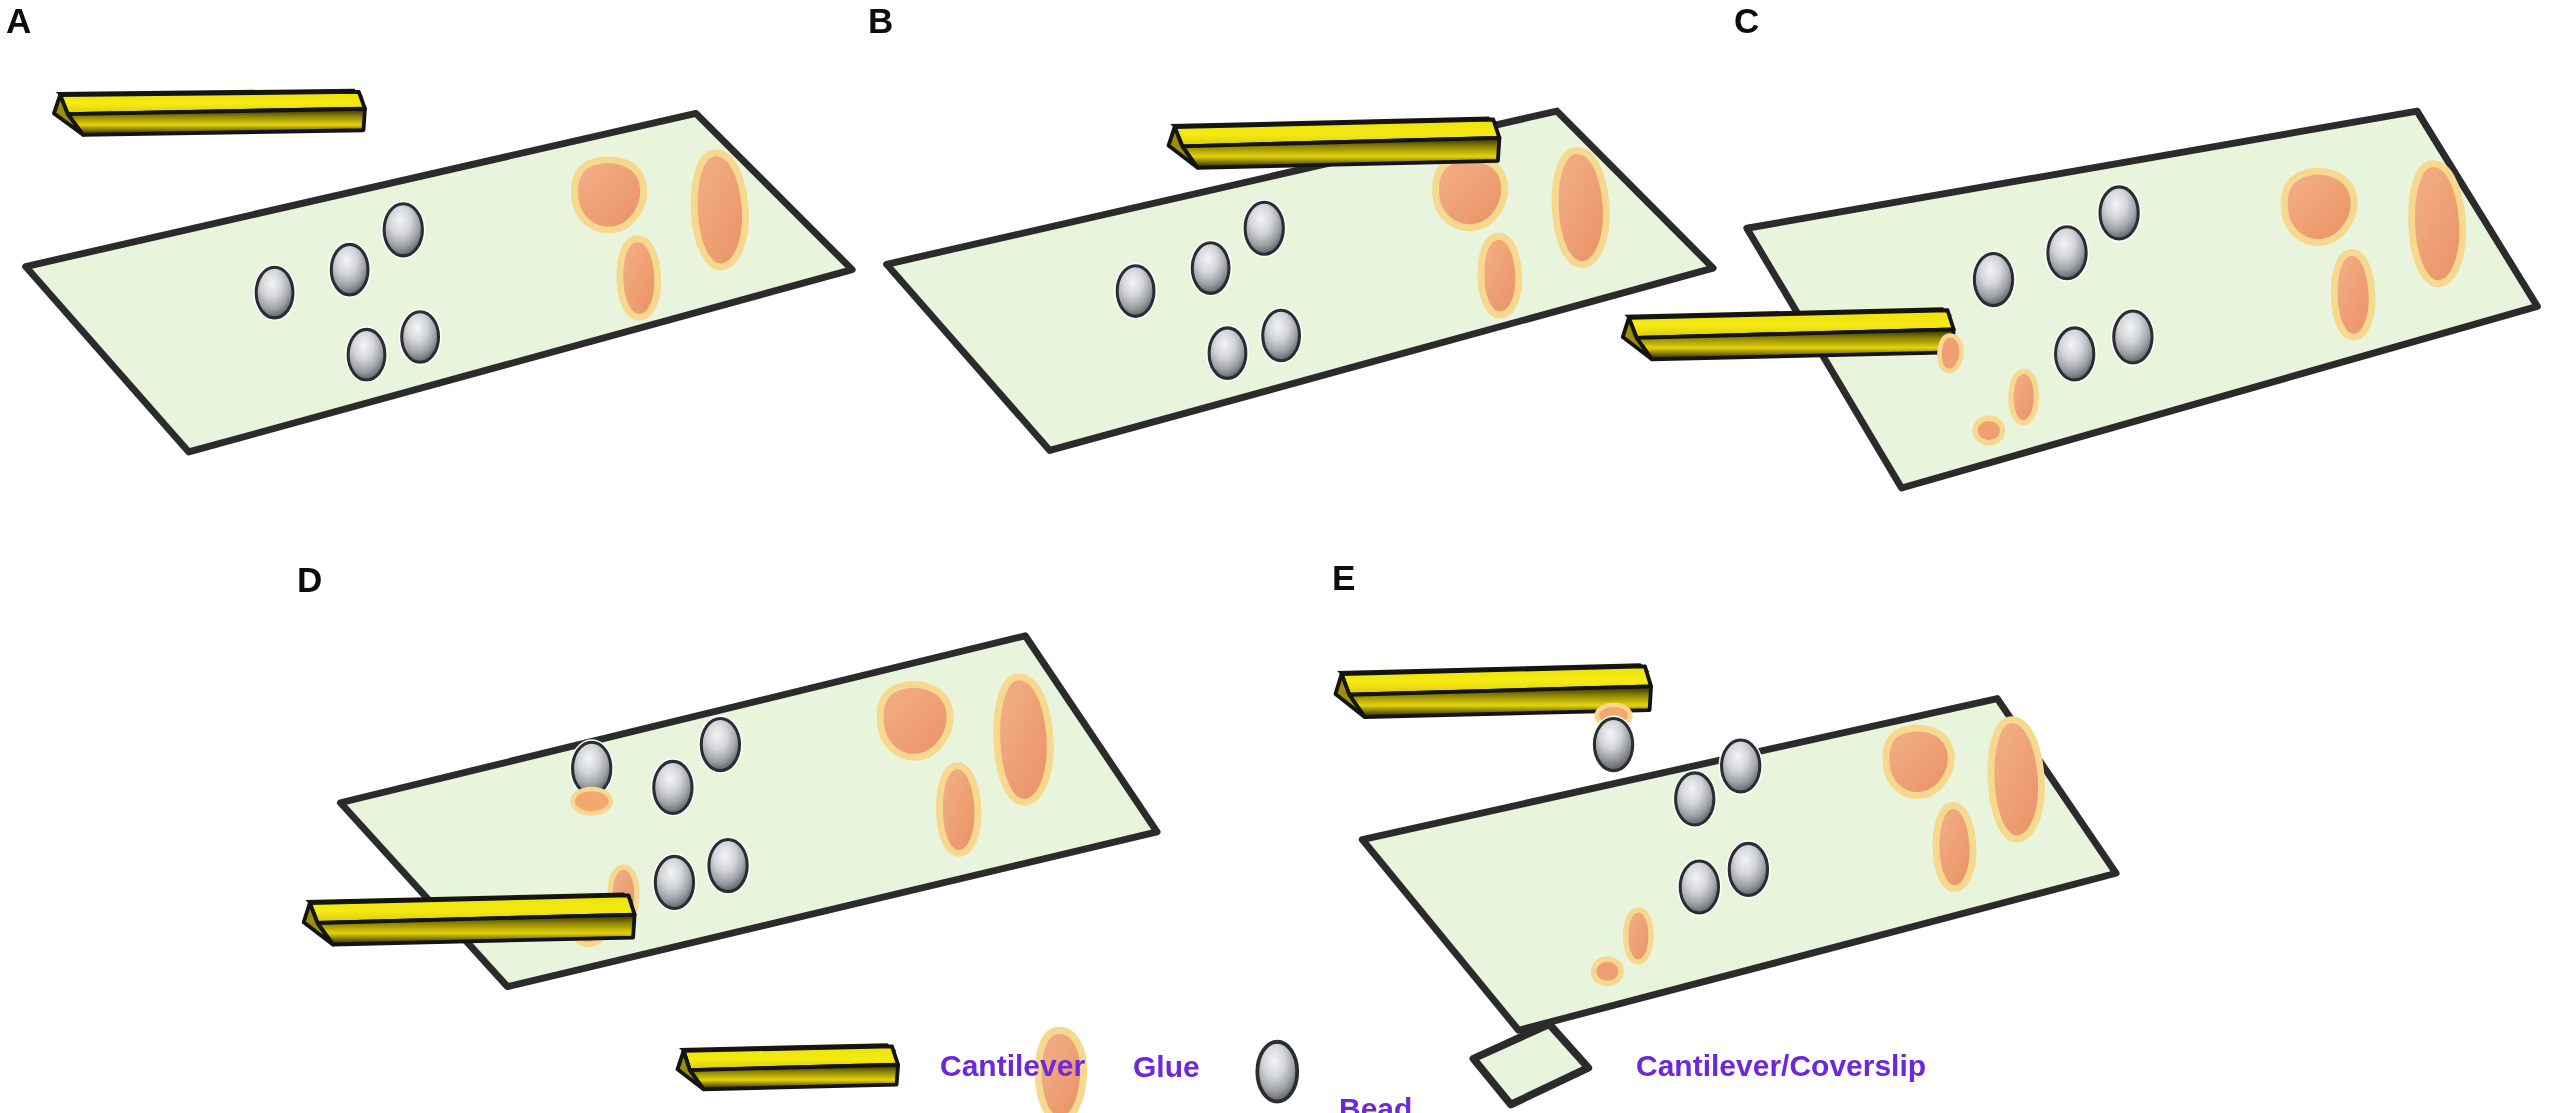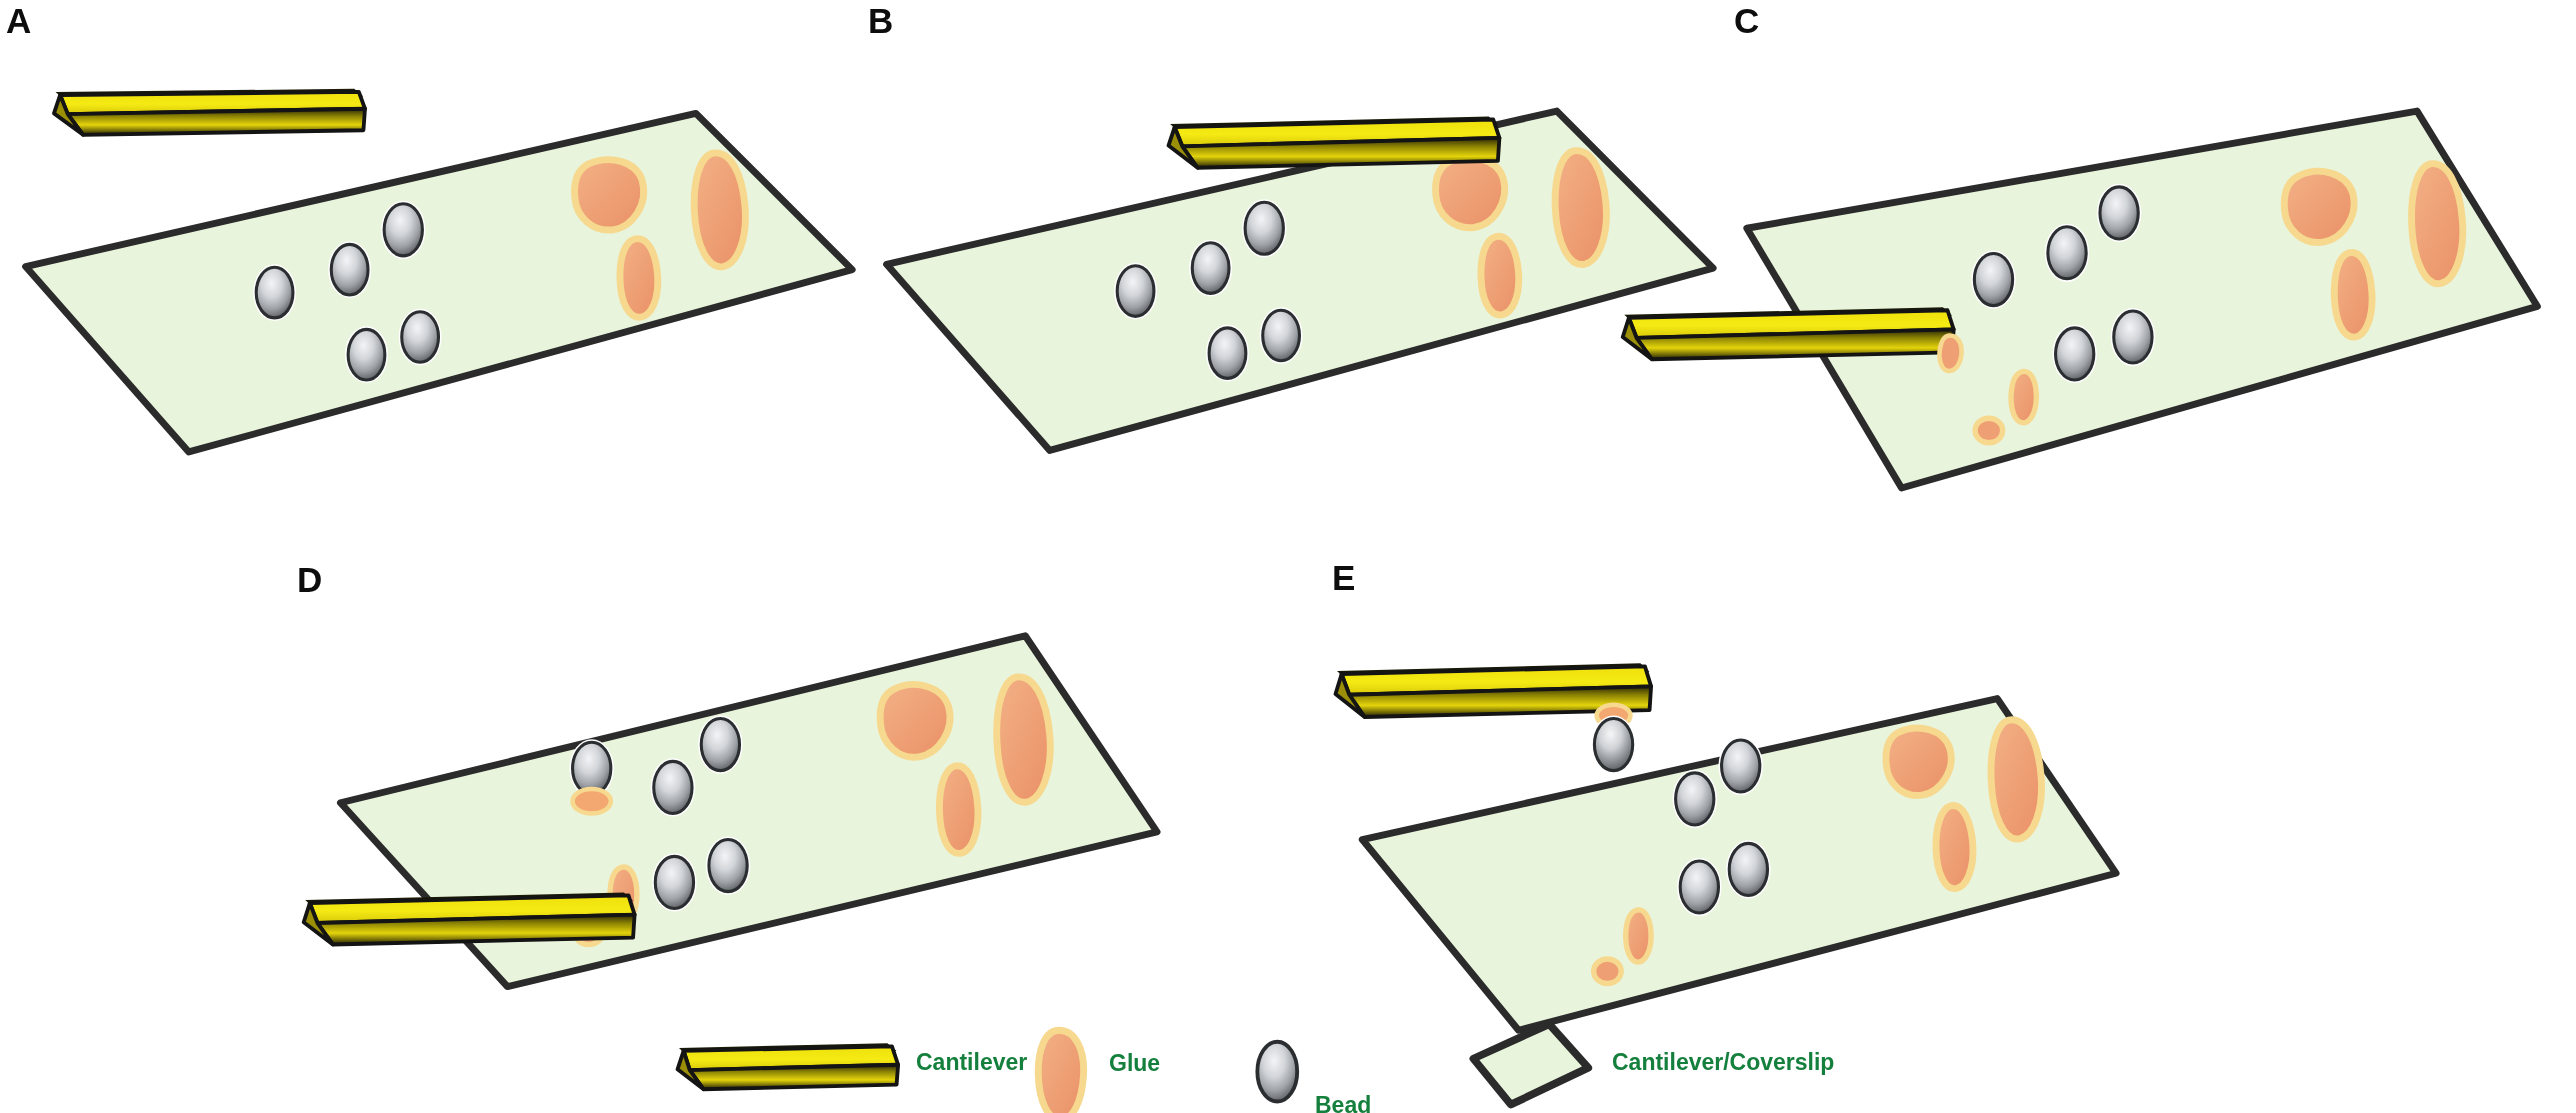--- a/index.html
+++ b/index.html
@@ -7,23 +7,23 @@
     width:2576px;height:1113px;position:relative;overflow:hidden;
     font-family:"Liberation Sans","DejaVu Sans",sans-serif;
   }
   #figure{position:absolute;left:0;top:0;width:2576px;height:1113px;}
   .panel-label{
     position:absolute;font-weight:bold;font-size:35px;color:#0d0d0d;
     font-family:"Liberation Sans","DejaVu Sans",sans-serif;line-height:1;
     letter-spacing:0px;
   }
   .legend-label{
-    position:absolute;font-weight:bold;font-size:23px;color:#15803d;
+    position:absolute;font-weight:bold;font-size:30px;color:#6d28d9;
     font-family:"Liberation Sans","DejaVu Sans",sans-serif;
-    white-space:nowrap;line-height:1;
+    white-space:nowrap;line-height:1;margin-left:24px;
   }
   svg{position:absolute;left:0;top:0;}
 </style>
 </head>
 <body>
 
 <div id="figure">
 
   <svg width="2576" height="1113" viewBox="0 0 3362 1453" xmlns="http://www.w3.org/2000/svg">
     <defs>

